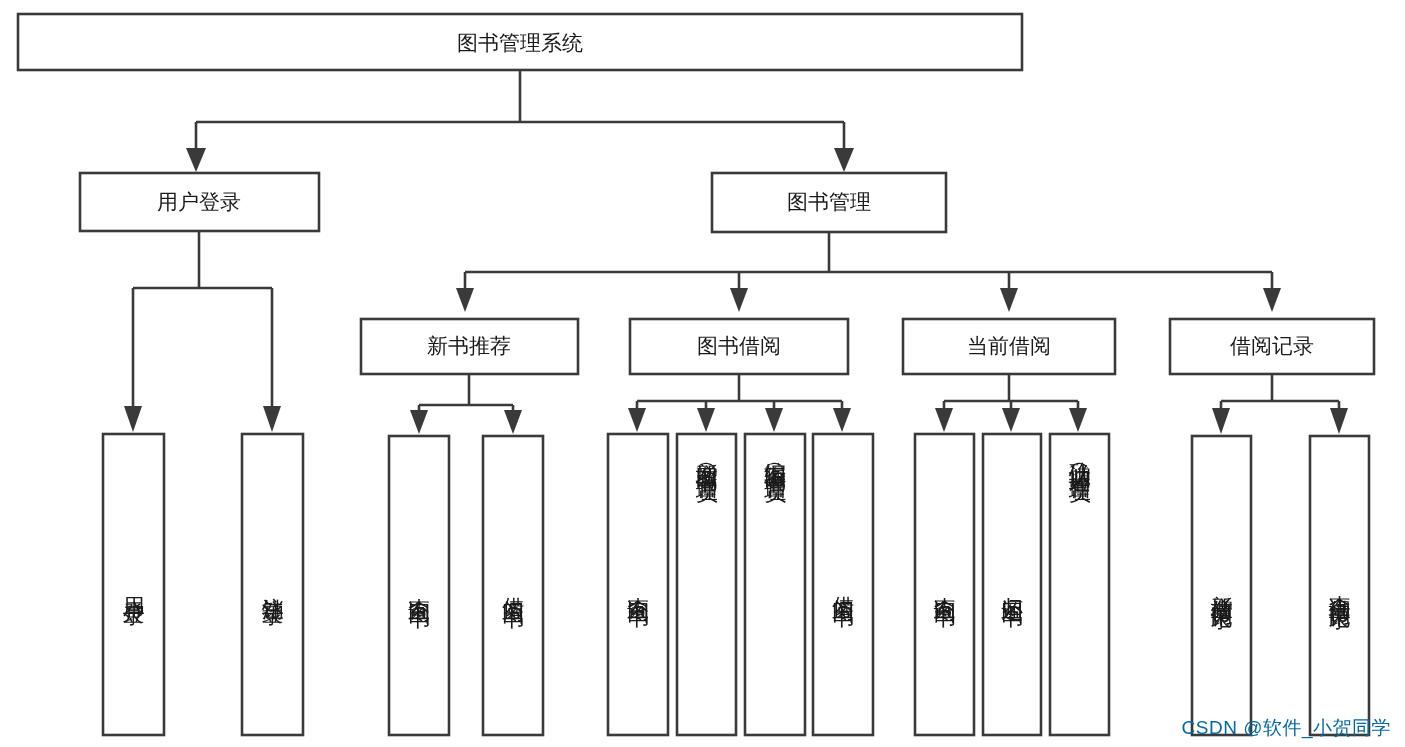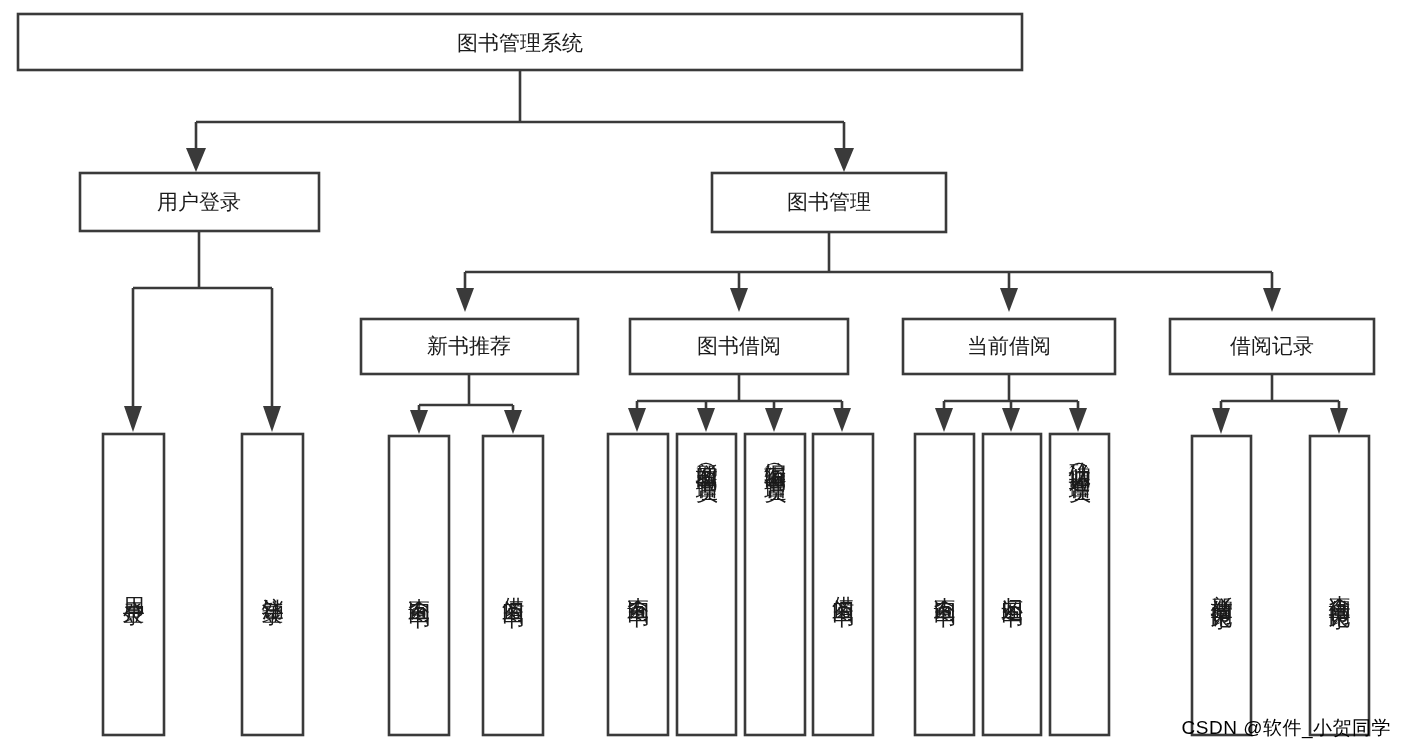--- a/index.html
+++ b/index.html
@@ -66,21 +66,21 @@
     justify-content: flex-start;
     padding-top: 4px;
     box-sizing: border-box;
   }
   .watermark {
     position: absolute;
     right: 14px;
     bottom: 6px;
     font-family: "Liberation Sans", "DejaVu Sans", sans-serif;
     font-size: 19px;
-    color: #000000;
+    color: #0369a1;
     letter-spacing: 0.5px;
     white-space: nowrap;
   }
 </style>
 </head>
 <body>
 
 <div id="stage">
 
   <svg class="diagram" viewBox="0 0 1405 747">

